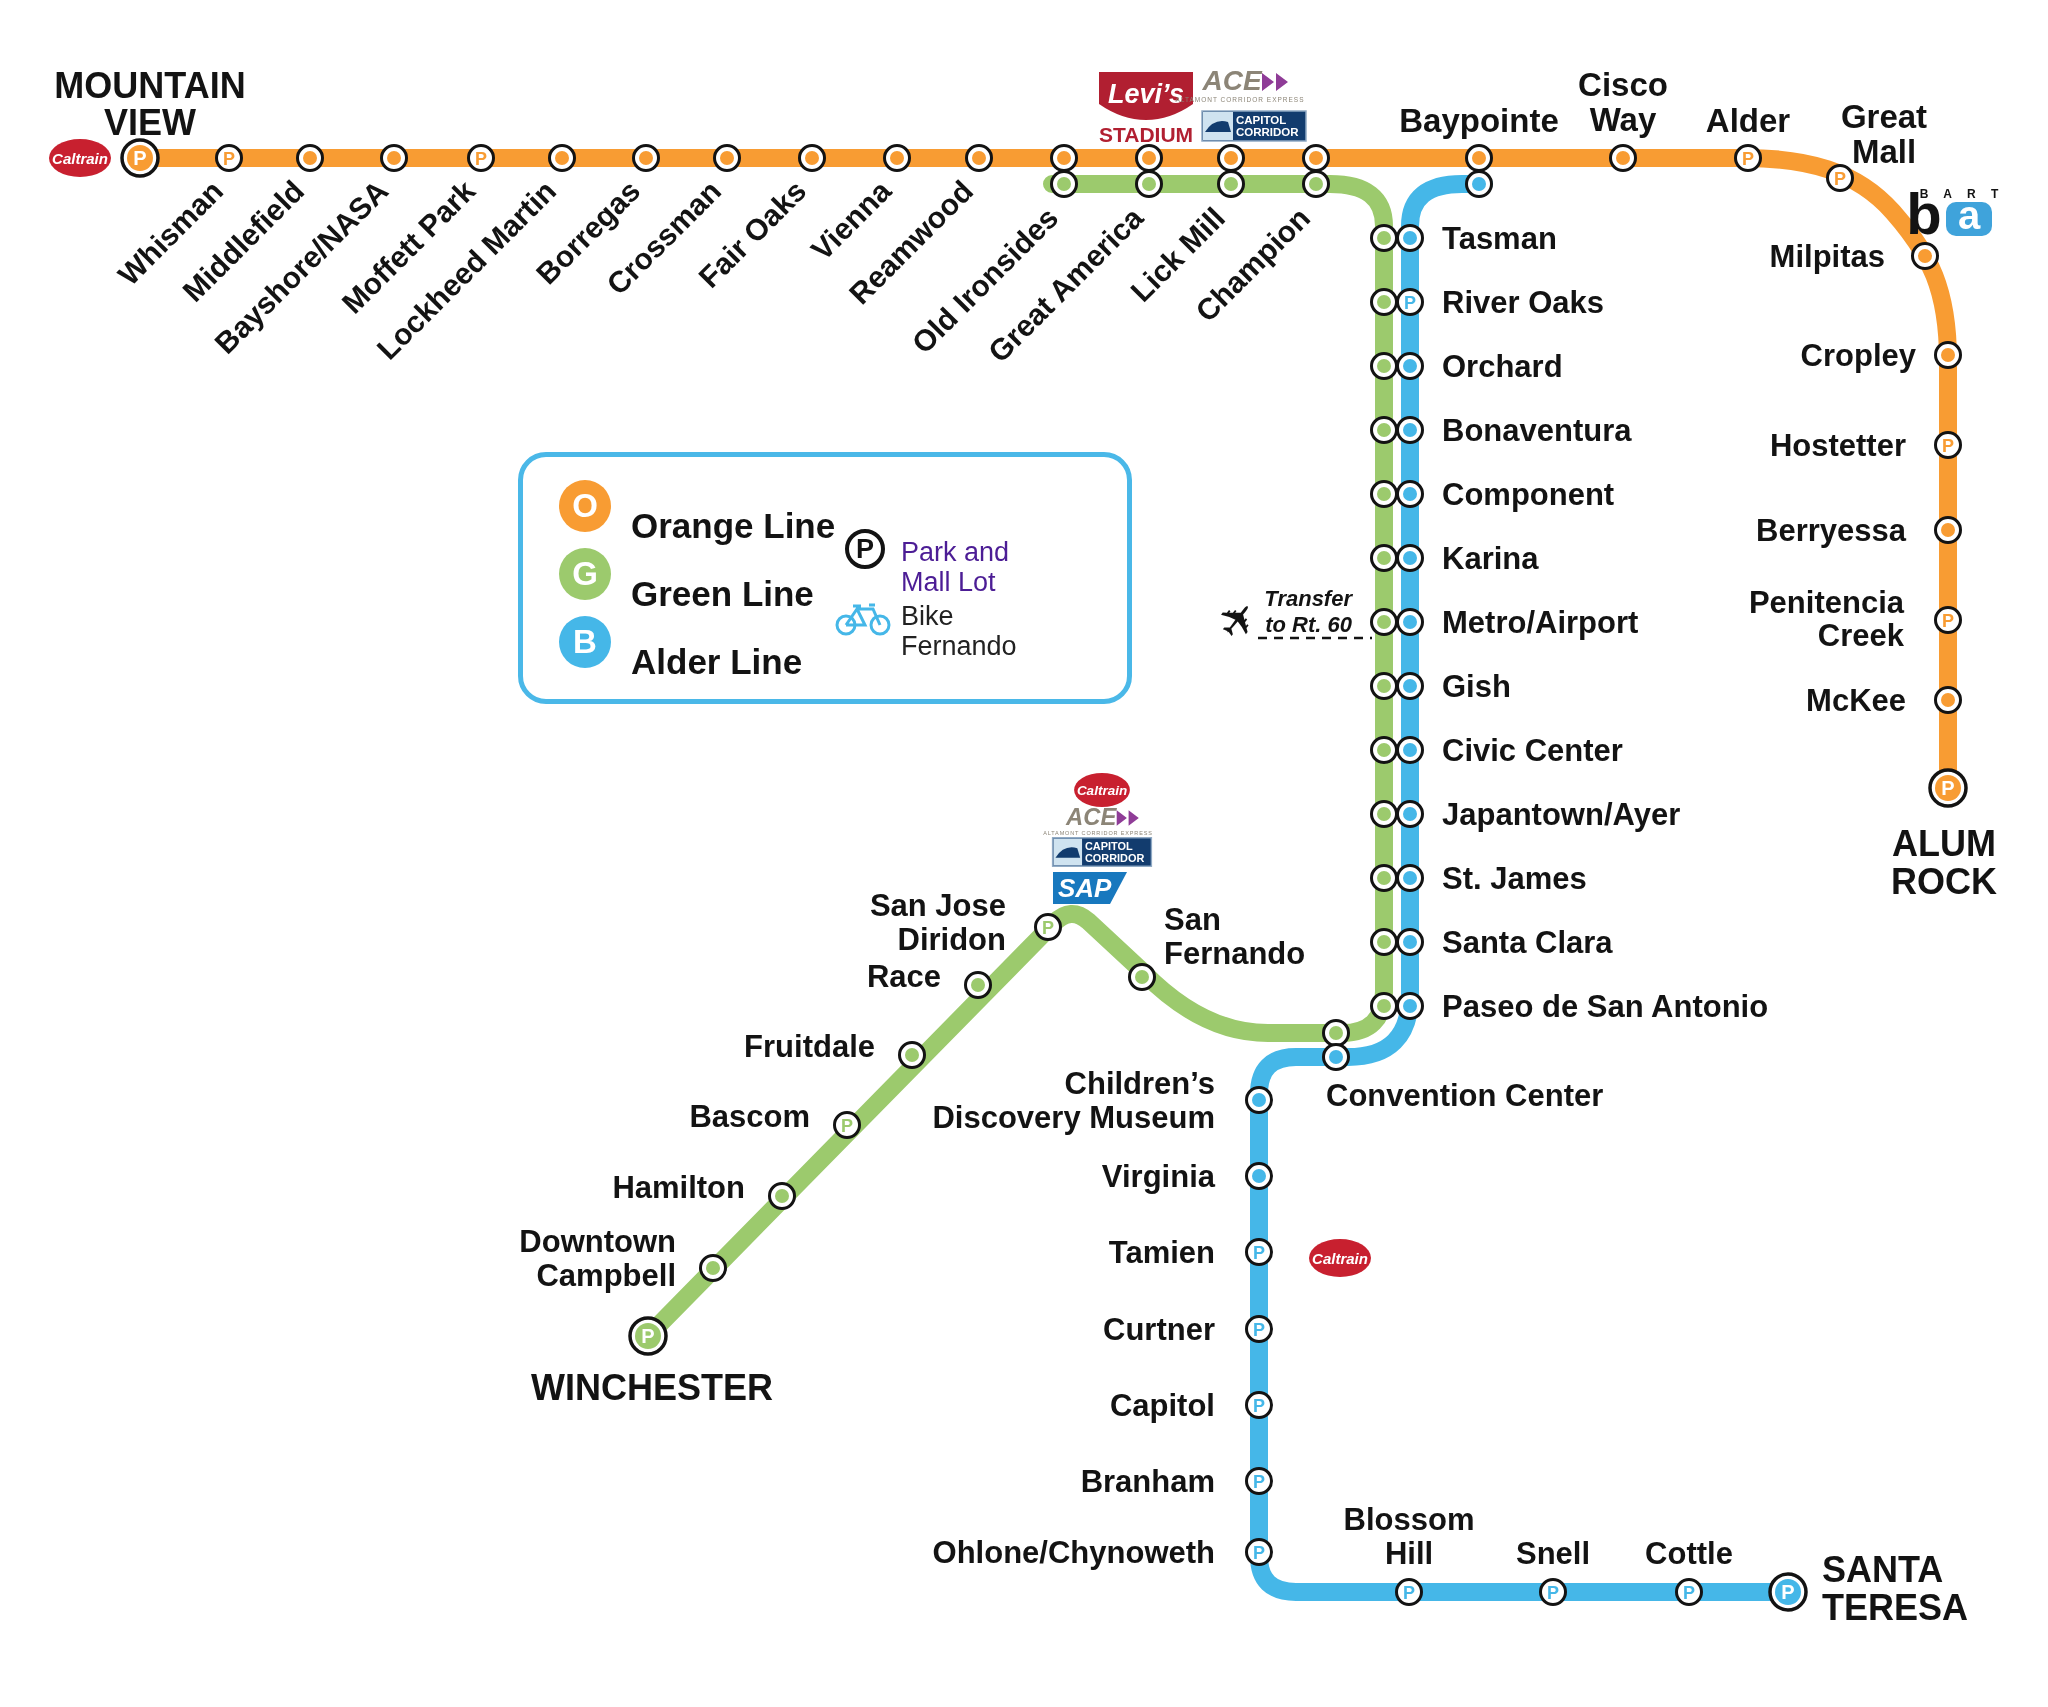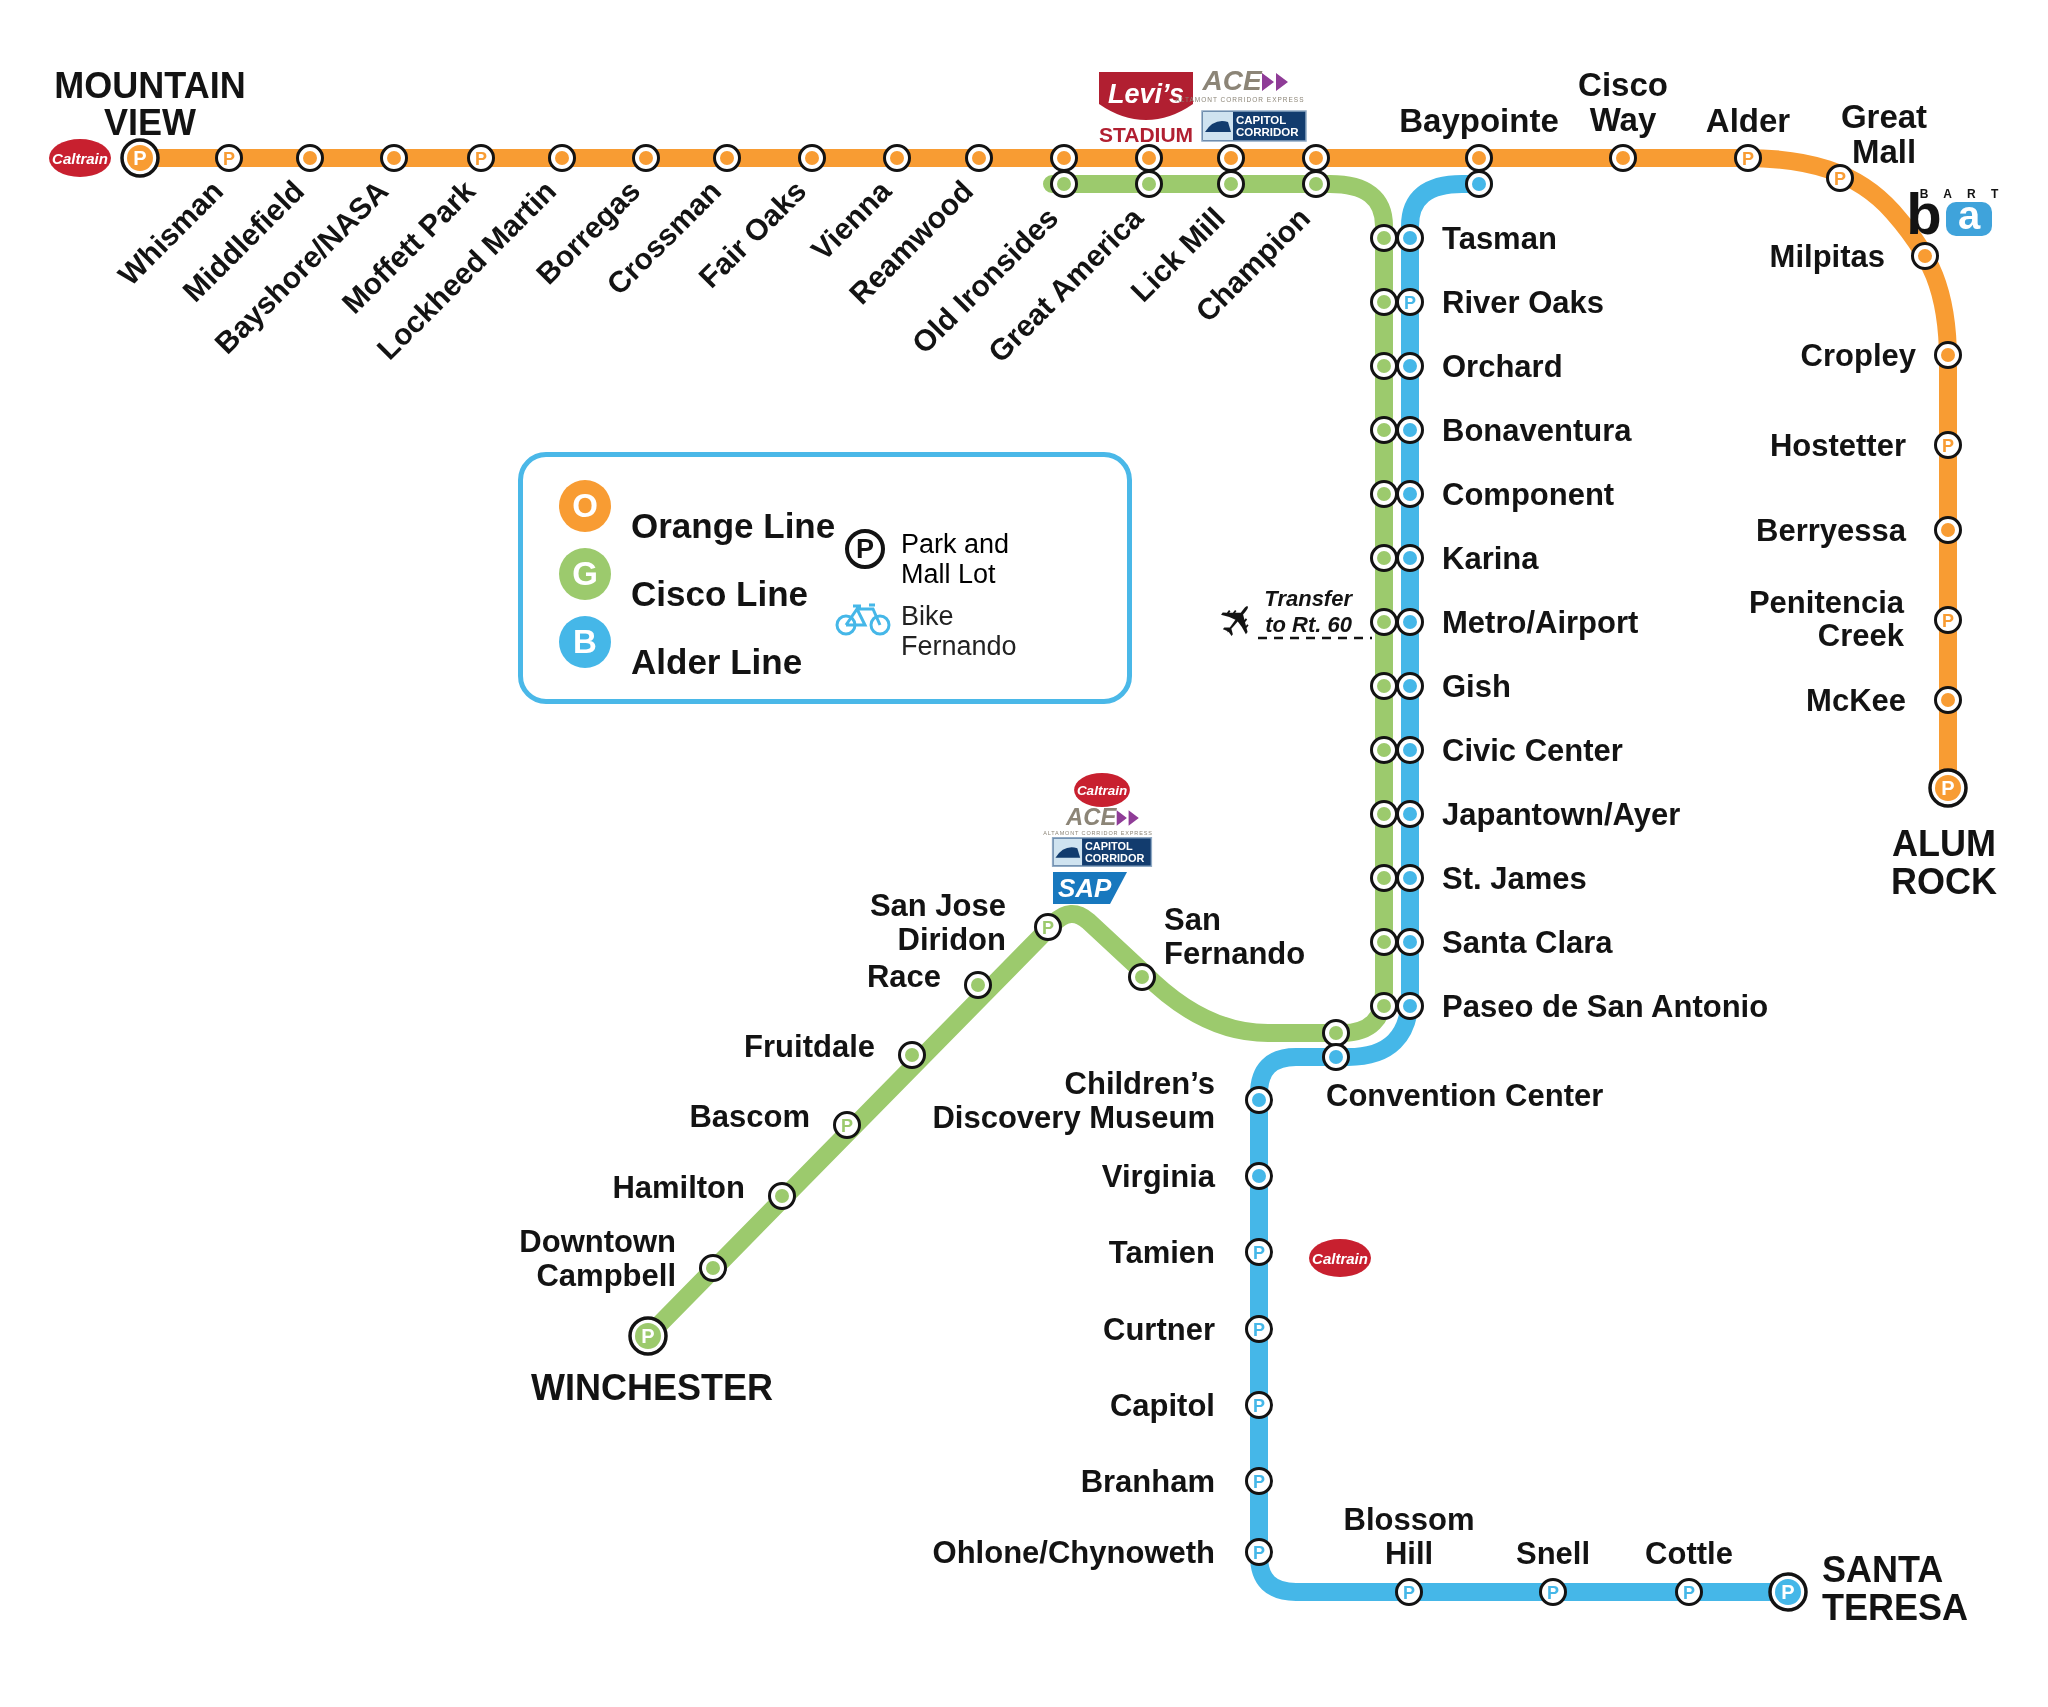--- a/index.html
+++ b/index.html
@@ -10,21 +10,21 @@
   .legend{position:absolute;left:518px;top:452px;width:614px;height:252px;
           border:5px solid #4AB8E8;border-radius:28px;background:#fff;box-sizing:border-box;}
   .lrow{position:absolute;left:36px;display:flex;align-items:center;height:54px;}
   .lrow.r0{top:22px;} .lrow.r1{top:90px;} .lrow.r2{top:158px;}
   .lcirc{width:52px;height:52px;border-radius:50%;color:#fff;font-size:33px;font-weight:bold;
          display:flex;align-items:center;justify-content:center;flex:0 0 auto;}
   .llabel{margin-left:20px;font-size:35px;font-weight:bold;color:#131313;white-space:nowrap;margin-top:40px;}
   .pcirc{position:absolute;left:322px;top:72px;width:40px;height:40px;border:4px solid #131313;
          border-radius:50%;font-size:27px;font-weight:bold;color:#131313;
          display:flex;align-items:center;justify-content:center;box-sizing:border-box;}
-  .ptext{position:absolute;left:378px;top:72px;font-size:27px;color:#000000;line-height:30px;}
+  .ptext{position:absolute;left:378px;top:80px;font-size:27px;color:#4c1d95;line-height:30px;}
   .bikeicon{position:absolute;left:312px;top:140px;}
   .btext{position:absolute;left:378px;top:144px;font-size:27px;color:#222;line-height:30px;}
 </style>
 </head>
 <body>
 
 <div class="page">
 
   <svg id="map" width="2048" height="1707" viewBox="0 0 2048 1707">
       <g>
@@ -447,21 +447,21 @@
     <div class="lrow r0">
       <span class="lcirc" style="background: rgb(248, 156, 51);">
           <span>O</span>
         </span>
       <span class="llabel">Orange Line</span>
     </div>
     <div class="lrow r1">
       <span class="lcirc" style="background: rgb(156, 202, 109);">
           <span>G</span>
         </span>
-      <span class="llabel">Cisco Line</span>
+      <span class="llabel">Green Line</span>
     </div>
     <div class="lrow r2">
       <span class="lcirc" style="background: rgb(69, 183, 232);">
           <span>B</span>
         </span>
       <span class="llabel">Alder Line</span>
     </div>
     <div class="pcirc">
       <span>P</span>
     </div>

